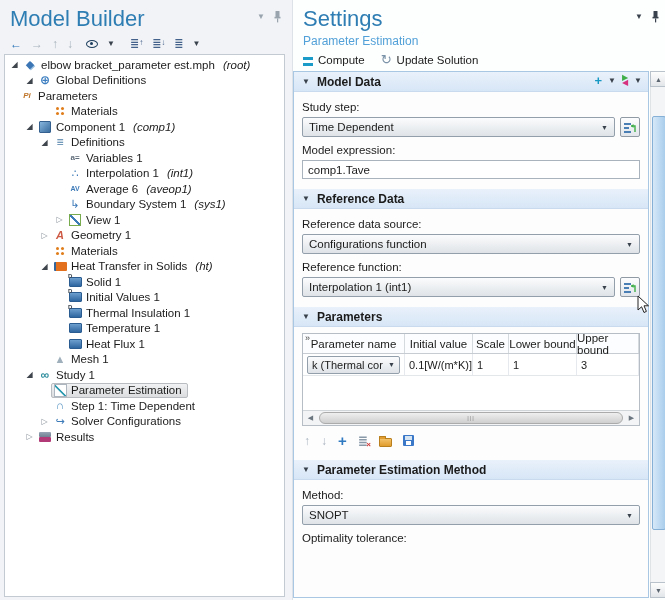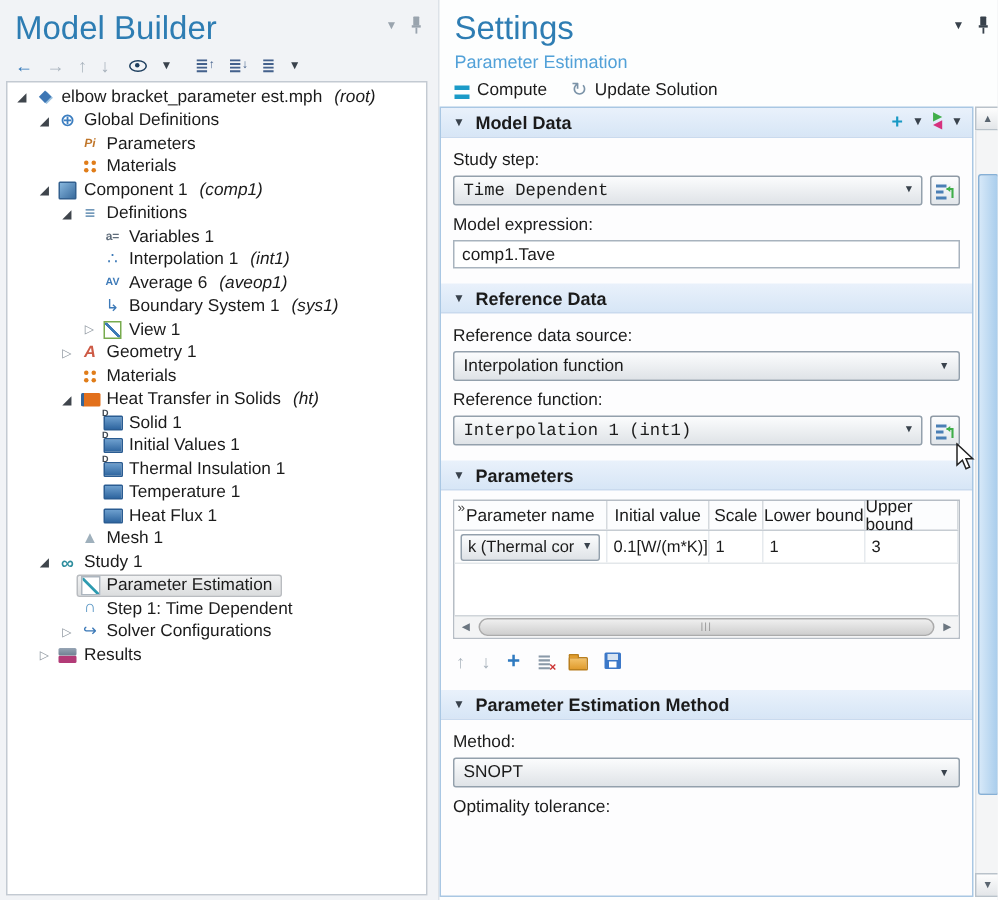--- a/index.html
+++ b/index.html
@@ -63,21 +63,21 @@
   .sec-collapse { font-size:8px; color:#39424c; font-weight:normal; }
   .sec-hdr-icons { position:absolute; right:6px; top:2px; display:flex; align-items:center; gap:6px; }
   .plus-ic { color:#1899c4; font-weight:bold; font-size:13px; line-height:1; }
   .swap-ic { display:inline-flex; flex-direction:column; line-height:0.55; font-size:8px; }
   .swap-ic .g { color:#3fae49; } .swap-ic .m { color:#d6317e; }
   .sec-body { padding:6px 8px 10px 8px; }
   .field-label { font-size:11.5px; margin:3px 0 4px 0; }
   .combo { height:20px; border:1px solid #93a0ac; border-radius:2px; background:linear-gradient(#fbfcfd,#dfe3e7); display:flex; align-items:center; font-size:11.5px; padding:0 6px; }
   .combo .ccaret { margin-left:auto; font-size:7px; color:#39424c; }
   .textfield { height:19px; border:1px solid #a8b3be; background:#fff; font-size:11.5px; padding:0 5px; display:flex; align-items:center; }
-  .row-btn { display:flex; align-items:center; gap:5px;font-family:Liberation Mono, monospace; }
+  .row-btn { display:flex; align-items:center; gap:5px; }
   .row-btn .combo { flex:1; }
   .btn-sq { width:20px; height:20px; border:1px solid #8f9aa5; border-radius:2px; background:linear-gradient(#fcfdfe,#e2e6ea); display:flex; align-items:center; justify-content:center; flex:none; }
 
   
   .ptable { border:1px solid #b6bdc5; background:#fff; }
   .pt-head { display:flex; height:20px; background:#fcfdfe; border-bottom:1px solid #c6ccd2; font-size:11.5px; }
   .pt-hcell { border-right:1px solid #d5dade; display:flex; align-items:center; justify-content:center; position:relative; flex:none; }
   .pt-corner { position:absolute; left:2px; top:-1px; font-size:9px; color:#444; }
   .pt-row { display:flex; height:22px; border-bottom:1px solid #e3e7ea; align-items:center; font-size:11px; }
   .pt-cell { flex:none; padding:0 4px; border-right:1px solid #e6eaee; height:100%; display:flex; align-items:center; overflow:hidden; white-space:nowrap; }
@@ -145,21 +145,21 @@
             <span class="suffix">(root)</span>
           </span>
         </div>
         <div class="tree-row" style="padding-left: 18px;">
           <span class="expander">◢</span>
           <span class="node-box">
             <span class="ti ti-global-definitions-icon" style="color: rgb(60, 126, 192);">⊕</span>
             <span>Global Definitions</span>
           </span>
         </div>
-        <div class="tree-row" style="padding-left: 33px;">
+        <div class="tree-row" style="">
           <span class="expander"></span>
           <span class="node-box">
             <span class="ti ti-parameters-icon" style="color: rgb(192, 118, 42);">Pi</span>
             <span>Parameters</span>
           </span>
         </div>
         <div class="tree-row" style="padding-left: 33px;">
           <span class="expander"></span>
           <span class="node-box">
             <span class="ti ti-materials-icon"></span>
@@ -382,21 +382,21 @@
           </div>
         </div>
 
         <div class="sec-header">
           <span class="sec-collapse">▼</span>
           <span>Reference Data</span>
         </div>
         <div class="sec-body">
           <div class="field-label">Reference data source:</div>
           <div class="combo">
-            <span>Interpolation function</span>
+            <span>Configurations function</span>
             <span class="ccaret">▼</span>
           </div>
           <div class="field-label" style="margin-top:7px;">Reference function:</div>
           <div class="row-btn">
             <div class="combo">
               <span>Interpolation 1 (int1)</span>
               <span class="ccaret">▼</span>
             </div>
             <span class="btn-sq">
               <svg width="13" height="13">

